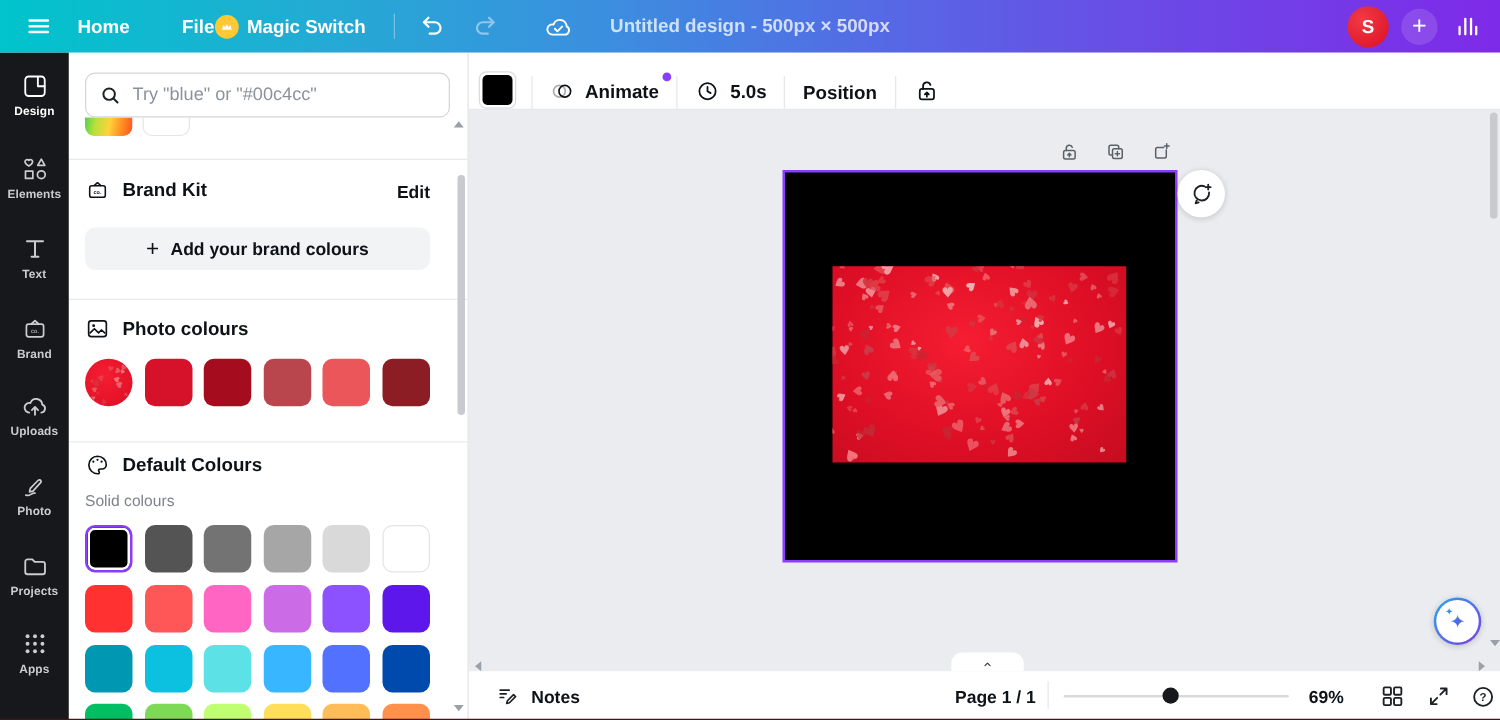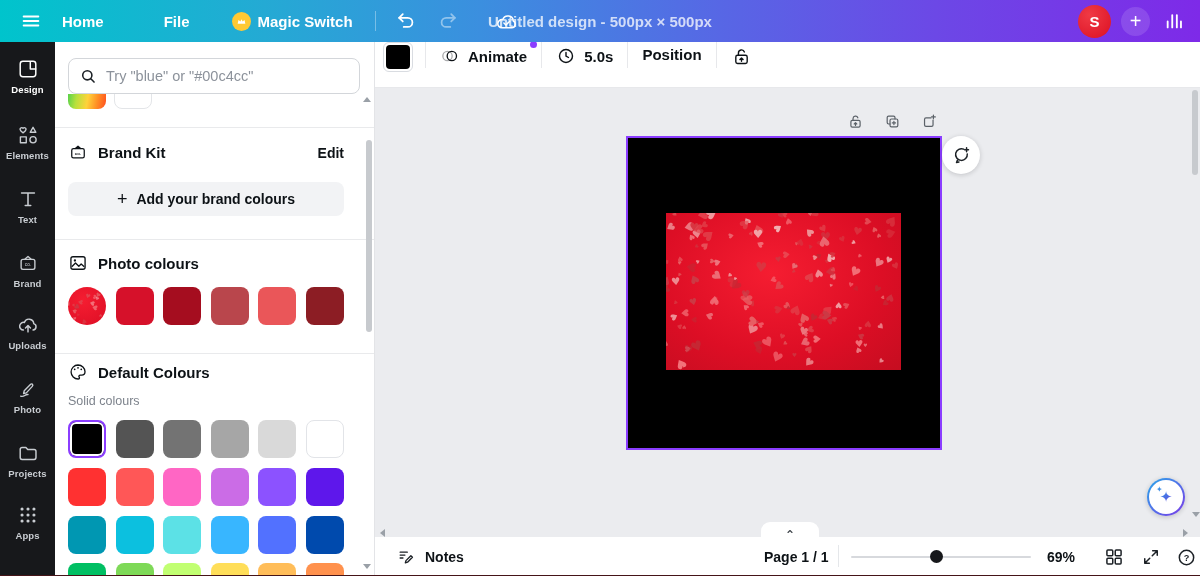--- a/index.html
+++ b/index.html
@@ -15,22 +15,22 @@
 
   
   #topbar {
     position:absolute; left:0; top:0; width:1200px; height:42px;
     background: linear-gradient(90deg,#00c4cc 0%, #24aad4 22%, #3b8fdf 40%, #5767e5 60%, #6c48e6 78%, #7e2ae8 100%);
     display:flex; align-items:center; color:#fff; z-index:30;
   }
   .tb-item { font-size:15px; font-weight:700; color:#fff; cursor:pointer; }
   #hamburger { margin-left:16px; padding:4px; }
   #nav-home { margin-left:16px; }
-  #nav-file { margin-left:60px; }
-  #magic-switch { margin-left:42px; display:flex; align-items:center; gap:7px; }
+  #nav-file { margin-left:42px; }
+  #magic-switch { display:flex; align-items:center; gap:7px; }
   .crown-badge { width:19px; height:19px; border-radius:50%; background:#ffc933; display:flex; align-items:center; justify-content:center; }
   .tb-sep { width:1px; height:20px; background:rgba(255,255,255,.35); margin:0 14px 0 22px; }
   .tb-iconbtn { padding:5px; color:#fff; }
   #redo-btn { opacity:.45; margin-left:10px; }
   #cloud-status { margin-left:26px; }
   #doc-title {
     position:absolute; left:50%; top:50%; transform:translate(-50%,-50%);
     font-size:15px; font-weight:600; color:rgba(255,255,255,.75); white-space:nowrap;
   }
   #topbar-right { position:absolute; right:10px; top:0; height:42px; display:flex; align-items:center; gap:10px; }
@@ -87,21 +87,21 @@
   .swatch.photo-thumb { border-radius:50%; overflow:hidden; }
   #solid-label { position:absolute; left:13px; top:352px; font-size:12.5px; color:#7d838c; }
   #panel-scroll-thumb { position:absolute; right:2px; top:98px; width:6px; height:192px; border-radius:3px; background:#c7cace; }
   .scroll-arrow { position:absolute; width:0; height:0; }
   #panel-arrow-up { right:3px; top:55px; border-left:4px solid transparent; border-right:4px solid transparent; border-bottom:5px solid #9aa0a7; }
   #panel-arrow-down { right:3px; top:522px; border-left:4px solid transparent; border-right:4px solid transparent; border-top:5px solid #9aa0a7; }
 
   
   #doc-toolbar {
     position:absolute; left:375px; top:42px; width:825px; height:46px;
-    background:#fff; border-bottom:1px solid #e7e8eb; display:flex; align-items:flex-start; z-index:5;
+    background:#fff; border-bottom:1px solid #e7e8eb; display:flex; align-items:flex-end; z-index:5;
   }
   #fill-swatch-ring { margin-left:8px; width:30px; height:30px; border:1px solid #d9dce1; border-radius:6px; display:flex; align-items:center; justify-content:center; cursor:pointer; }
   #fill-swatch { width:24px; height:24px; border-radius:4px; }
   .tool-sep { width:1px; height:26px; background:#e7e8eb; margin:0 12px; }
   .tool-item { display:flex; align-items:center; gap:8px; font-size:15px; font-weight:600; color:#0d1216; cursor:pointer; position:relative; padding:4px 2px; }
   #animate-dot { position:absolute; right:-8px; top:-1px; width:7px; height:7px; border-radius:50%; background:#8b3dff; }
 
   
   #canvas-region { position:absolute; left:375px; top:88px; width:825px; height:449px; background:#ebecef; overflow:hidden; }
   #page-actions { position:absolute; left:470px; top:23px; display:flex; gap:16px; color:#5b6168; }

